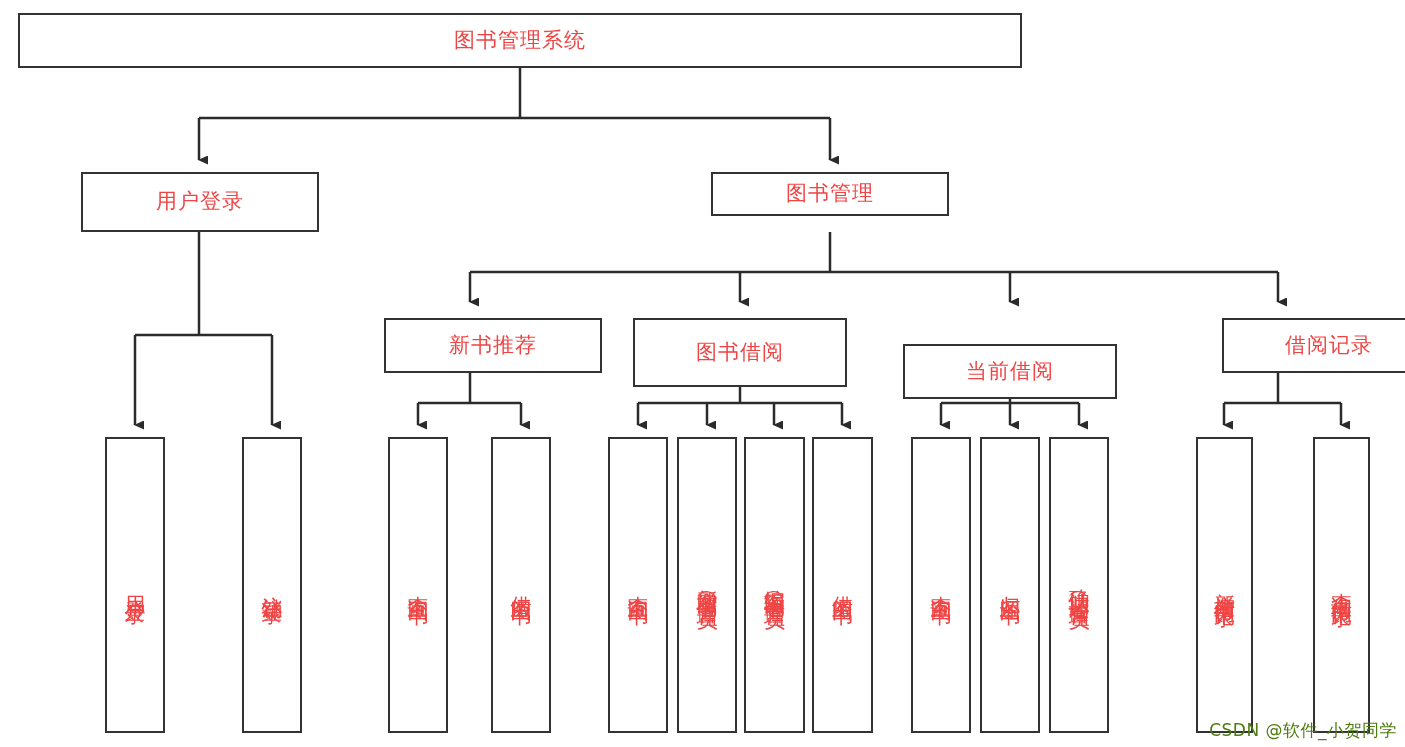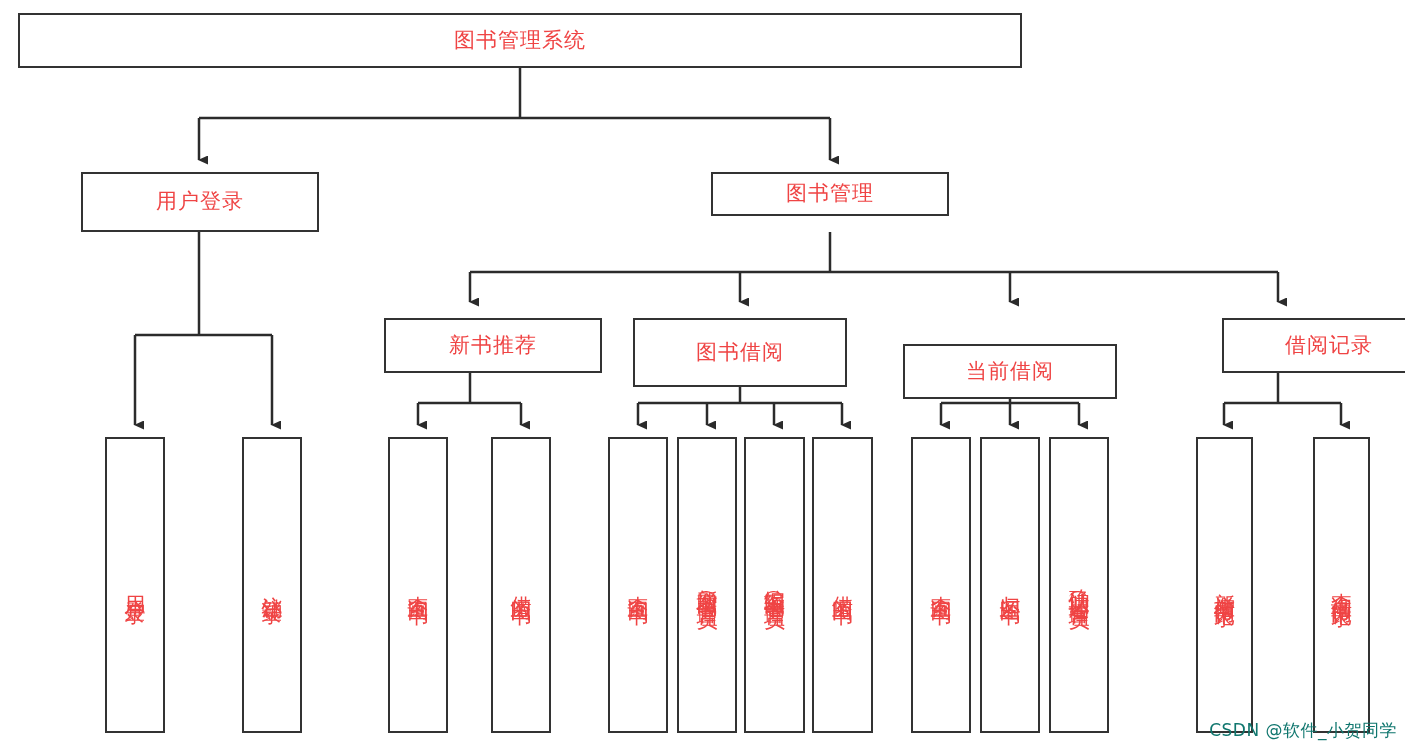--- a/index.html
+++ b/index.html
@@ -54,21 +54,21 @@
     font-size: 21px;
     letter-spacing: 3px;
     line-height: 1.05;
     white-space: nowrap;
   }
   .watermark {
     position: absolute;
     right: 8px;
     bottom: 5px;
     font-size: 17px;
-    color: #0f766e;
+    color: #4d7c0f;
     letter-spacing: 0.5px;
     white-space: nowrap;
     font-family: "DejaVu Sans", "Liberation Sans", sans-serif;
   }
 </style>
 </head>
 <body>
 
 <div id="diagram-root">
 

